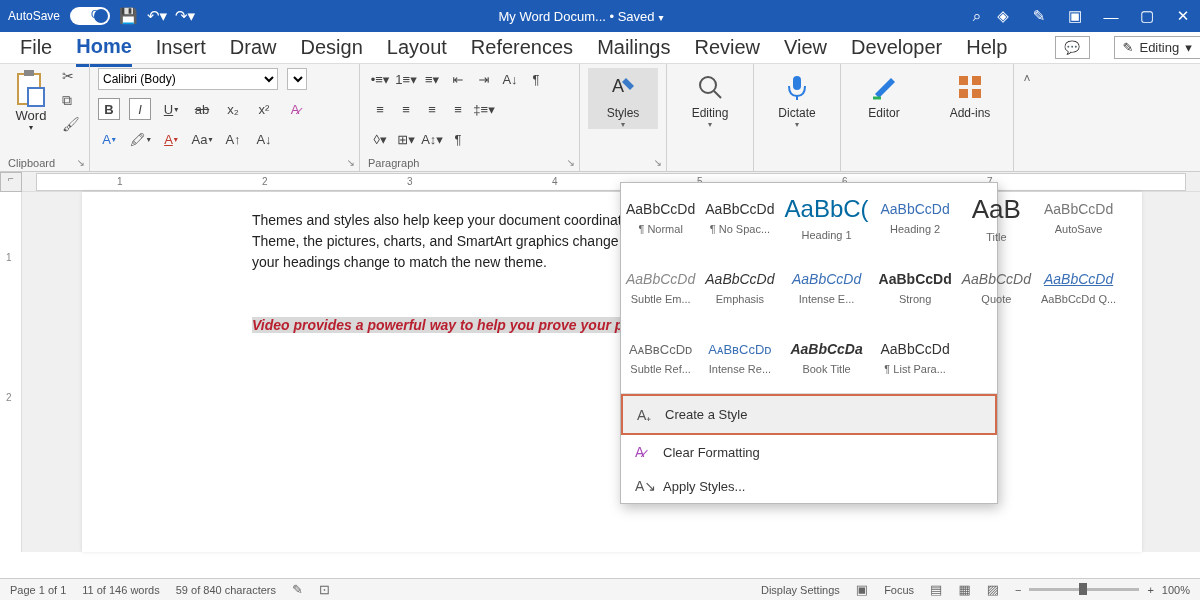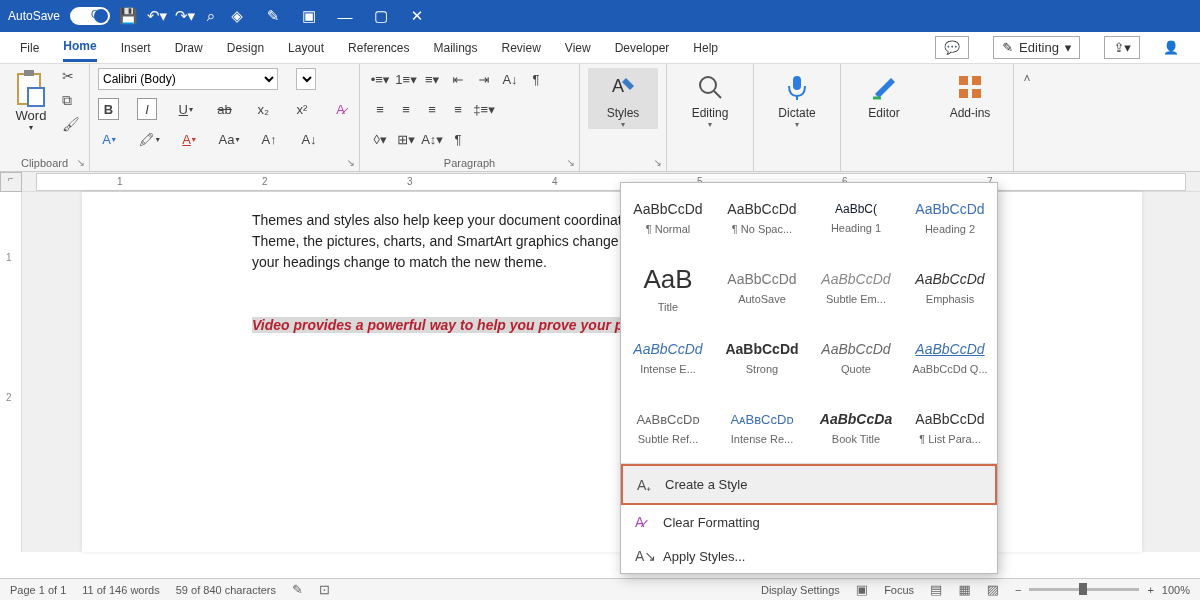--- a/index.html
+++ b/index.html
@@ -8,36 +8,36 @@
 .titlebar .left{display:flex;align-items:center;gap:10px}
 .titlebar .autosave{font-size:12px}
 .titlebar .toggle{width:40px;height:18px;background:#fff;border-radius:9px;position:relative;display:inline-block}
 .titlebar .toggle::after{content:"";position:absolute;width:14px;height:14px;background:#1e5bb5;border-radius:50%;top:2px;right:2px}
 .titlebar .toggle-on{font-size:10px;color:#1e5bb5;position:absolute;left:21px;top:2px}
 .titlebar .tb-icon{width:18px;height:18px;display:flex;align-items:center;justify-content:center;font-size:15px;cursor:pointer}
 .titlebar .title{flex:1;text-align:center;font-size:13px}
 .titlebar .caret{font-size:10px;margin-left:4px}
 .titlebar .right{display:flex;align-items:center;gap:18px}
 .ribbon-tabs{height:32px;background:#fff;display:flex;align-items:center;gap:24px;padding:0 20px;border-bottom:1px solid #ddd}
-.ribbon-tabs .tab{font-size:12px;cursor:pointer;padding:6px 0}
+.ribbon-tabs .tab{font-size:20px;cursor:pointer;padding:6px 0}
 .ribbon-tabs .tab.active{color:#1e5bb5;border-bottom:3px solid #1e5bb5;font-weight:600}
 .ribbon-tabs .spacer{flex:1}
 .ribbon-tabs .rbtn{border:1px solid #aaa;padding:3px 8px;font-size:13px;display:flex;align-items:center;gap:6px;cursor:pointer}
 .ribbon{height:108px;background:#f5f5f5;display:flex;border-bottom:1px solid #ccc}
 .group{border-right:1px solid #d0d0d0;padding:4px 8px 2px;display:flex;flex-direction:column;position:relative}
 .group-body{flex:1;display:flex;gap:4px}
-.group-label{text-align:center;font-size:11px;color:#666;padding-top:2px}
+.group-label{text-align:left;font-size:11px;color:#666;padding-top:2px}
 .group .launcher{position:absolute;right:4px;bottom:3px;font-size:10px;color:#888}
 .clip{width:90px}
 .clip .paste{display:flex;flex-direction:column;align-items:center;width:46px;cursor:pointer}
 .clip .paste svg{width:34px;height:40px}
 .clip .small-col{display:flex;flex-direction:column;gap:6px;margin-left:4px}
 .clip .sm{width:18px;height:18px;cursor:pointer;font-size:14px;color:#555}
 .font{width:270px}
-.font .row{display:flex;align-items:center;gap:18px;margin-bottom:4px}
+.font .row{display:flex;align-items:center;gap:9px;margin-bottom:4px}
 .font select,.font input{border:1px solid #bbb;font-size:12px;height:22px;background:#fff}
 .font .name{width:180px}
 .font .size{width:20px}
 .font .btn{width:22px;height:22px;border:1px solid transparent;display:flex;align-items:center;justify-content:center;cursor:pointer;font-size:13px;color:#444}
 .font .btn.box{border:1px solid #999;background:#fff}
 .font .btn .dd{font-size:8px;margin-left:1px}
 .para{width:220px}
 .para .row{display:flex;gap:2px;margin-bottom:4px}
 .para .pb{width:24px;height:22px;display:flex;align-items:center;justify-content:center;cursor:pointer;font-size:13px;color:#444}
 .bigbtn{display:flex;flex-direction:column;align-items:center;justify-content:center;width:70px;cursor:pointer;padding-top:4px}
@@ -49,21 +49,21 @@
 .ruler-row{height:20px;background:#f0f0f0;display:flex;align-items:center;border-bottom:1px solid #ddd}
 .ruler-row .corner{width:22px;height:20px;border:1px solid #bbb;font-size:10px;text-align:center;color:#888}
 .ruler{flex:1;position:relative;background:#fff;height:18px;border:1px solid #ccc;margin:0 14px;font-size:10px;color:#777}
 .ruler .mark{position:absolute;top:2px}
 .doc-area{height:360px;display:flex;background:#f0f0f0}
 .vruler{width:22px;background:#fff;border-right:1px solid #ddd;font-size:10px;color:#888;position:relative}
 .vruler .m{position:absolute;left:6px}
 .page{background:#fff;margin:0 0 0 60px;width:1060px;height:100%;padding:18px 200px 0 170px;position:relative;font-size:14px;line-height:1.5;color:#222;box-shadow:0 0 4px rgba(0,0,0,.1)}
 .page .hl{background:#d9d9d9;color:#b9202f;font-weight:700;font-style:italic;display:inline}
 .styles-pop{position:absolute;left:620px;top:182px;width:378px;background:#fff;border:1px solid #bbb;box-shadow:2px 4px 12px rgba(0,0,0,.25);z-index:50}
-.styles-grid{display:grid;grid-template-columns:repeat(4,1fr)}
+.styles-grid{display:grid;grid-template-columns:repeat(6,1fr)}
 .style-cell{height:70px;border:1px solid transparent;display:flex;flex-direction:column;align-items:center;justify-content:center;cursor:pointer;padding:4px;gap:6px}
 .style-cell .prev{font-size:14px;color:#333}
 .style-cell .nm{font-size:11px;color:#666;white-space:nowrap;overflow:hidden;text-overflow:ellipsis;max-width:82px}
 .styles-actions{border-top:1px solid #ddd}
 .sa{display:flex;align-items:center;gap:10px;padding:9px 14px;font-size:13px;cursor:pointer}
 .sa.highlight{border:2px solid #d26a4c;background:#efefef}
 .sa .aicon{width:18px;font-size:14px;color:#555}
 .statusbar{position:absolute;bottom:0;left:0;right:0;height:22px;background:#f5f5f5;border-top:1px solid #ccc;display:flex;align-items:center;font-size:11px;color:#555;padding:0 10px;gap:16px}
 .statusbar .spacer{flex:1}
 .statusbar .sb-icon{font-size:13px;cursor:pointer;color:#666}
@@ -77,20 +77,21 @@
 <div class="titlebar">
   <div class="left">
     <span class="autosave">AutoSave</span>
     <span class="toggle">
         <span class="toggle-on">On</span>
       </span>
     <span class="tb-icon">💾</span>
     <span class="tb-icon">↶▾</span>
     <span class="tb-icon">↷▾</span>
   </div>
+  <div class="title"><span>My Word Docum... • Saved</span><span class="caret">▾</span></div>
   <span class="tb-icon">⌕</span>
   <div class="right">
     <span class="tb-icon">◈</span>
     <span class="tb-icon">✎</span>
     <span class="tb-icon">▣</span>
     <span class="tb-icon">—</span>
     <span class="tb-icon">▢</span>
     <span class="tb-icon">✕</span>
   </div>
 </div>
@@ -283,21 +284,21 @@
   <div class="styles-grid" id="styles-grid">
       <div class="style-cell">
         <div class="prev" style="font-size:14px">AaBbCcDd</div>
         <div class="nm">¶ Normal</div>
       </div>
       <div class="style-cell">
         <div class="prev" style="font-size:14px">AaBbCcDd</div>
         <div class="nm">¶ No Spac...</div>
       </div>
       <div class="style-cell">
-        <div class="prev" style="font-size:12px;color:#0f172a">AaBbC(</div>
+        <div class="prev" style="font-size:24px;color:#0369a1">AaBbC(</div>
         <div class="nm">Heading 1</div>
       </div>
       <div class="style-cell">
         <div class="prev" style="font-size:14px;color:#3a6fb5">AaBbCcDd</div>
         <div class="nm">Heading 2</div>
       </div>
       <div class="style-cell">
         <div class="prev" style="font-size:26px">AaB</div>
         <div class="nm">Title</div>
       </div>

